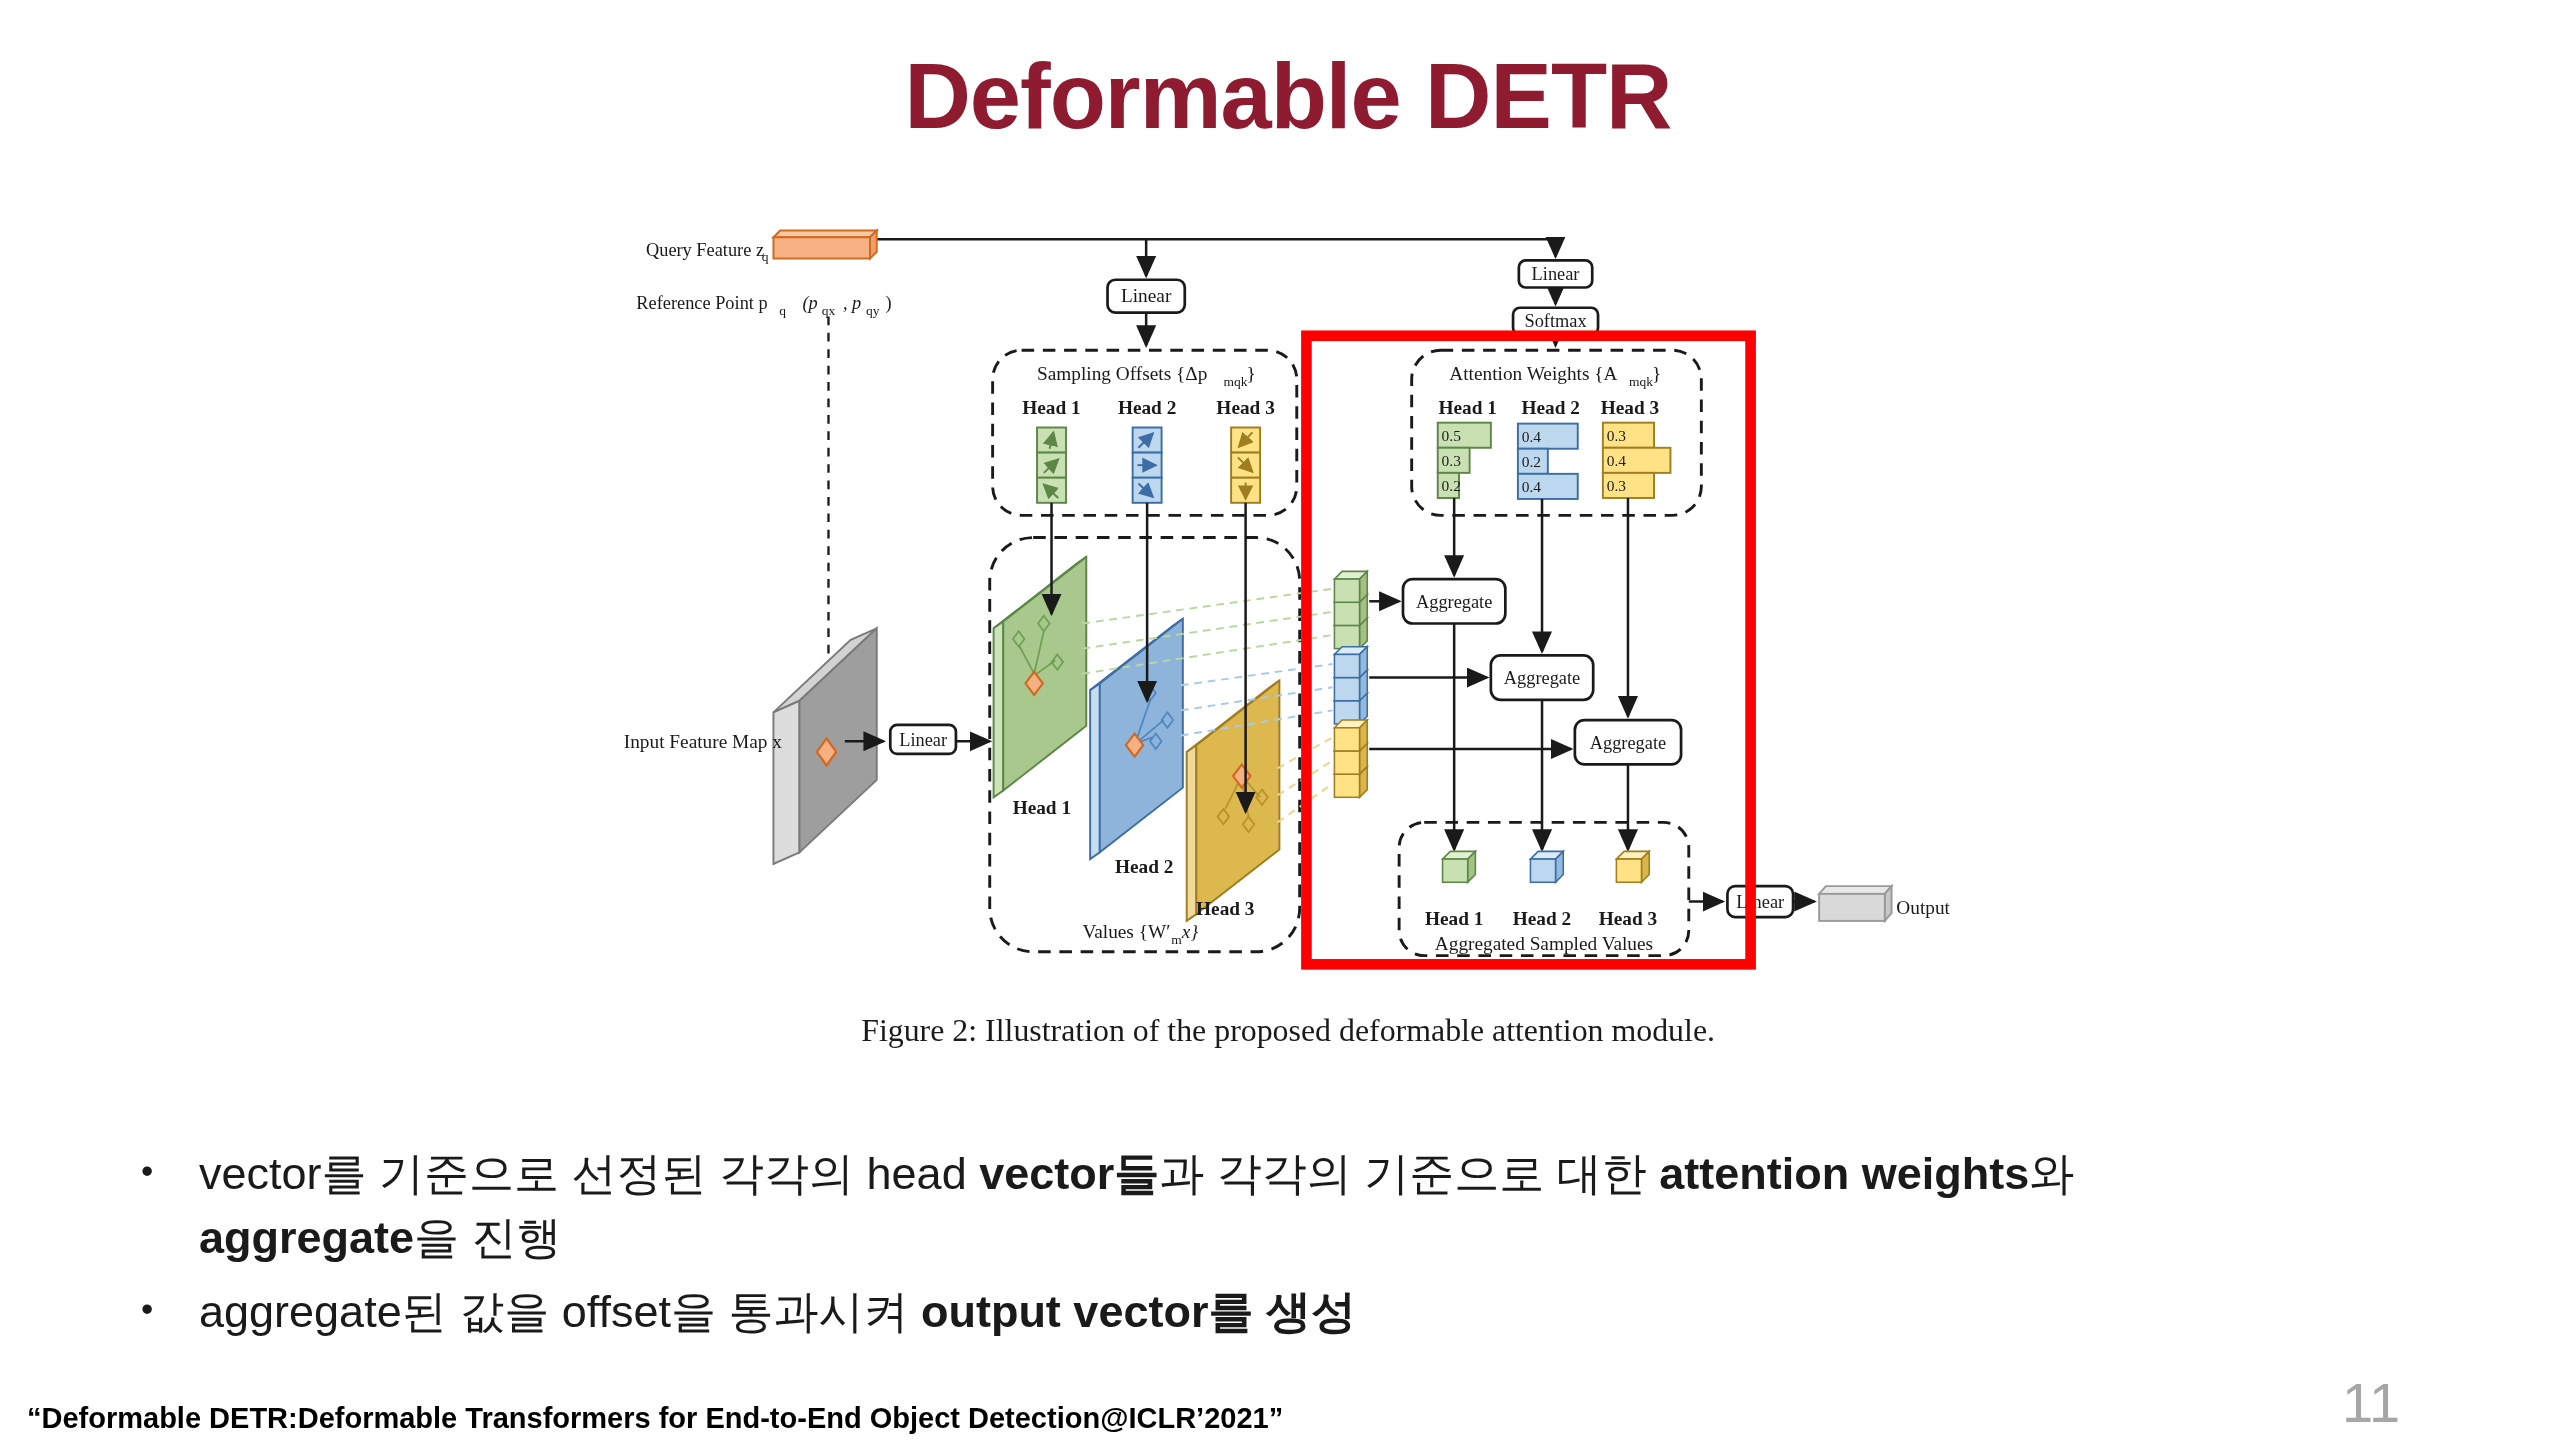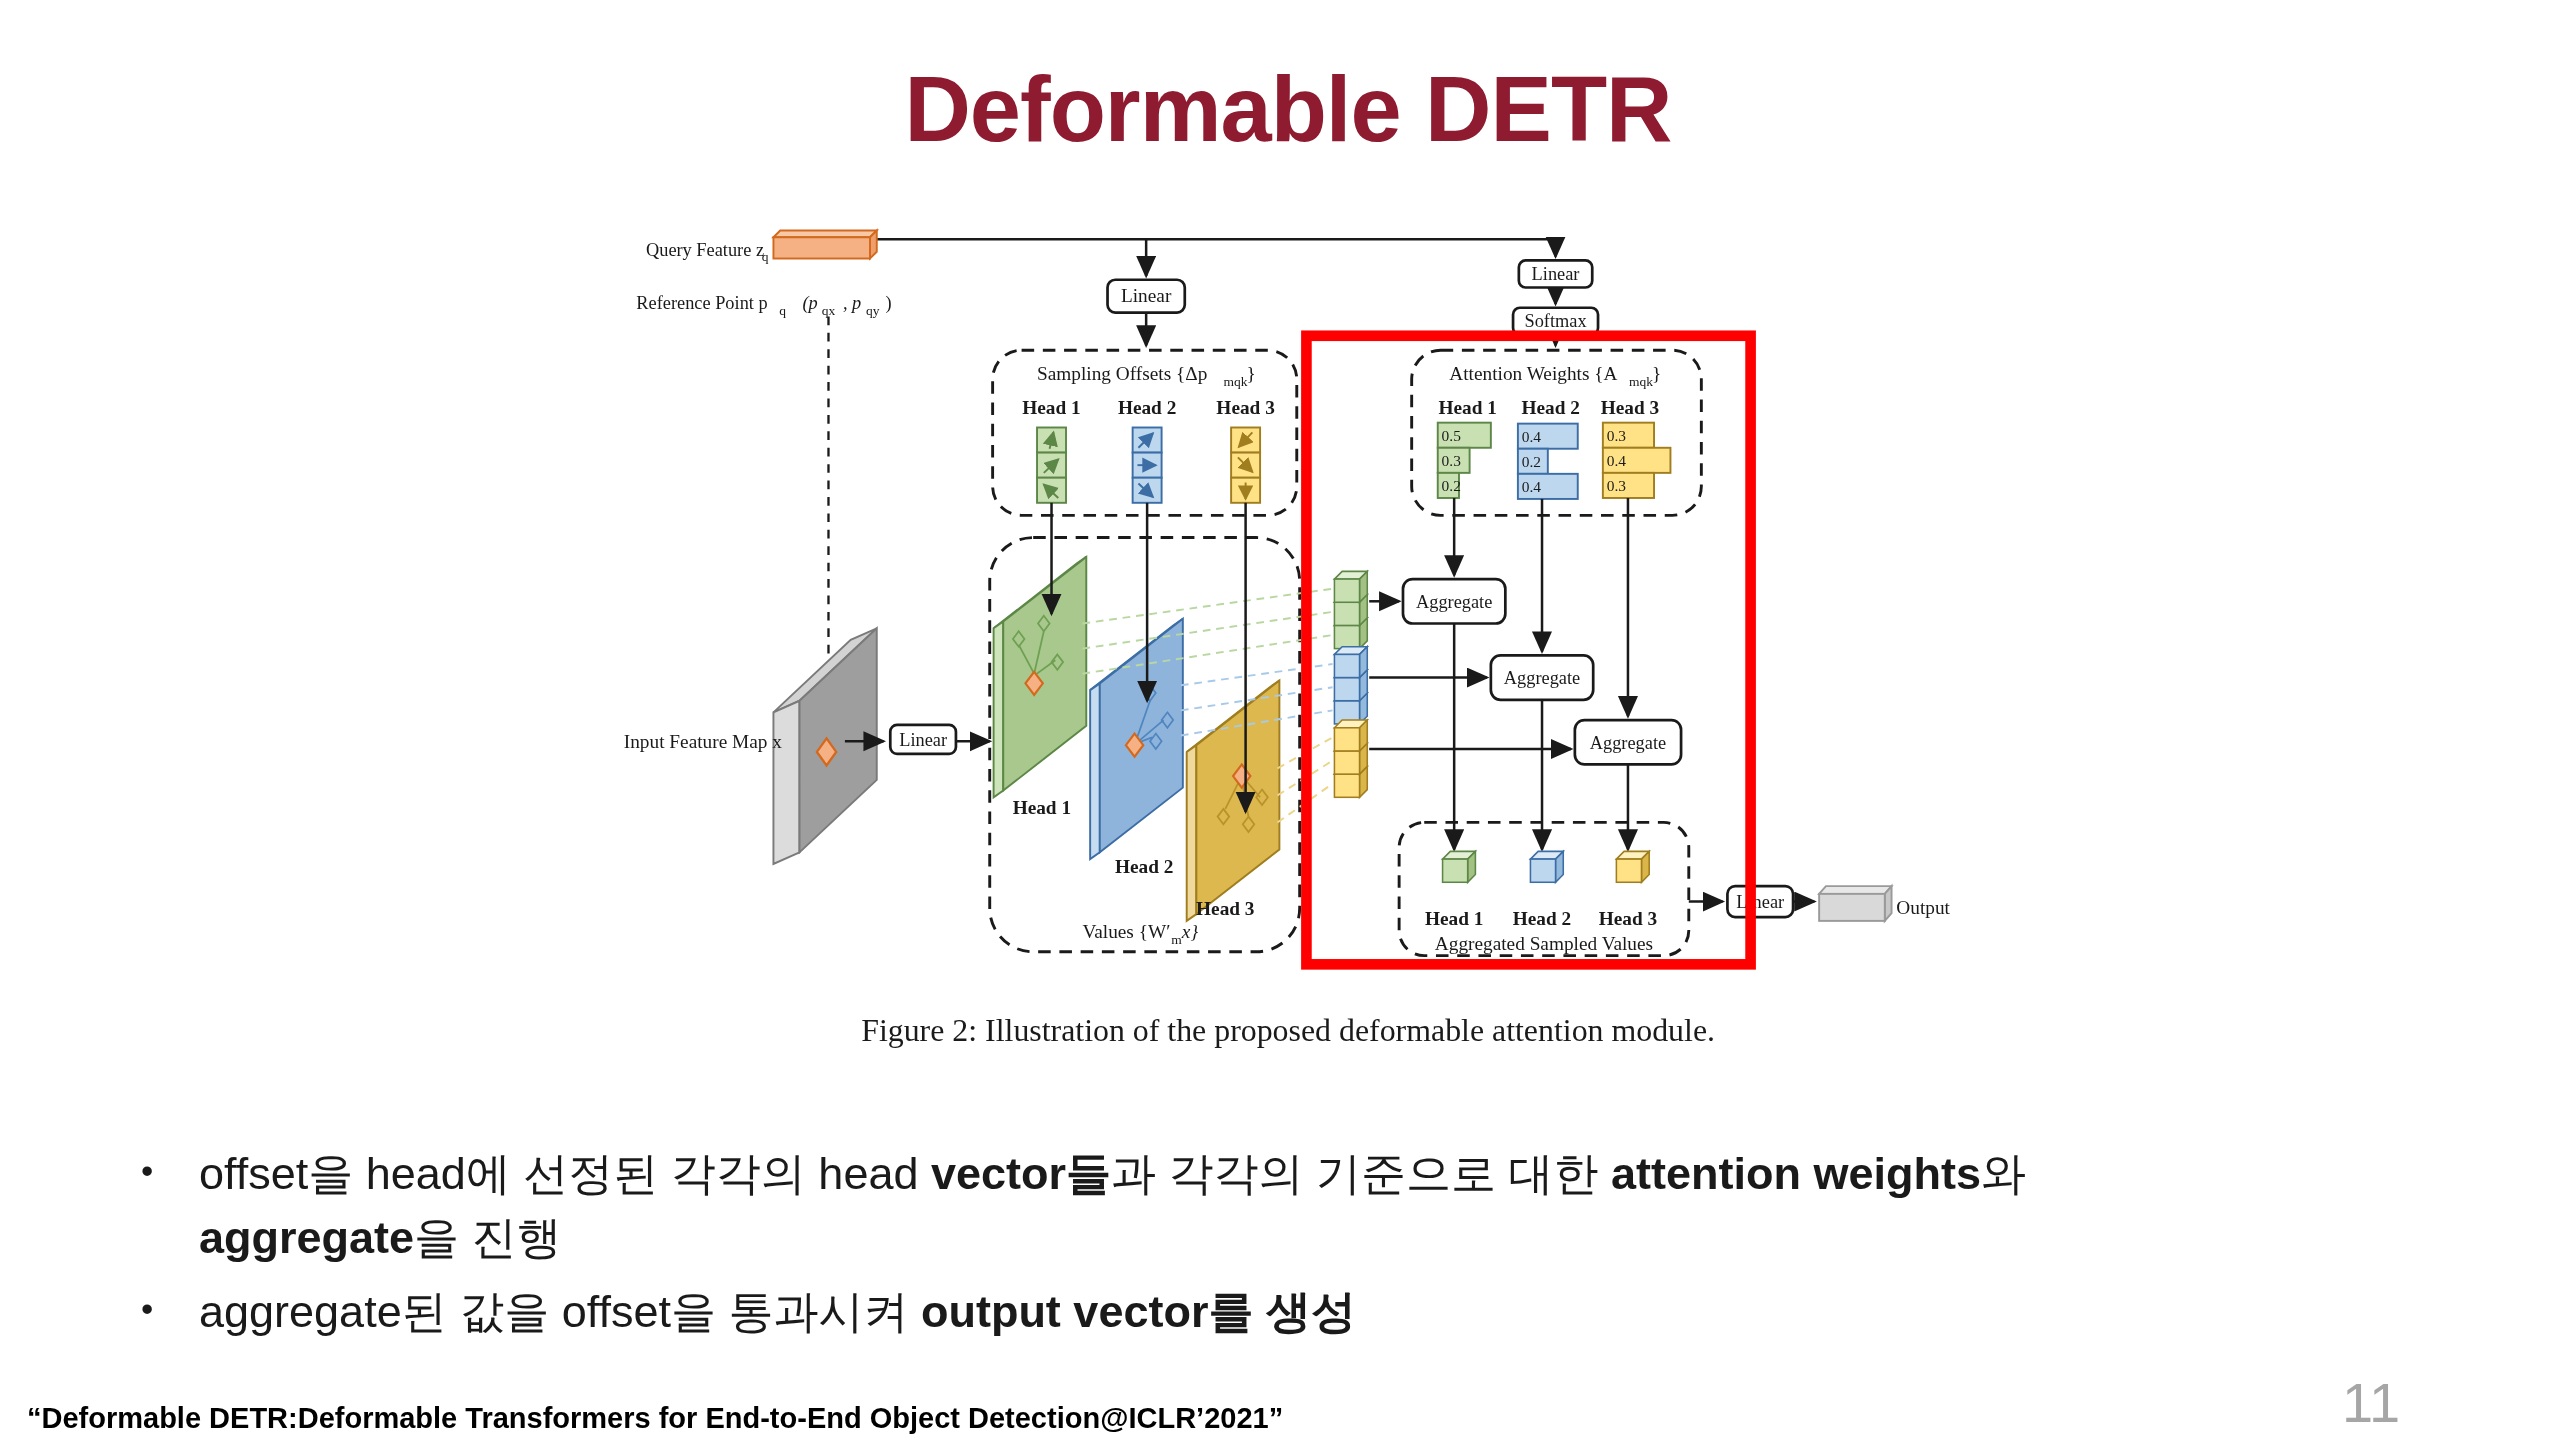--- a/index.html
+++ b/index.html
@@ -1,18 +1,18 @@
 <!DOCTYPE html>
 <html><head>
 <meta charset="utf-8">
 <style>
   html,body{margin:0;padding:0;background:#fff;}
   .slide{position:relative;width:2576px;height:1449px;background:#ffffff;overflow:hidden;
          font-family:"Liberation Sans","DejaVu Sans",sans-serif;}
-  .title{position:absolute;left:0;top:57px;width:2576px;text-align:center;
+  .title{position:absolute;left:0;top:44px;width:2576px;text-align:center;
          font-size:92px;font-weight:bold;color:#8E1B2F;letter-spacing:-1px;}
   .figure-wrap{position:absolute;left:580px;top:189px;width:1449px;height:869px;}
   .bullets{position:absolute;left:114px;top:1142px;width:2279px;color:#1a1a1a;
            font-size:45px;line-height:64px;}
   .bullet{position:relative;padding-left:85px;margin-bottom:9.7px;}
   .bullet .dot{position:absolute;left:27px;top:-2.9px;font-size:35px;}
   .b{font-weight:bold;text-align:center;}
   .citation{position:absolute;left:27px;top:1402px;font-size:29px;font-weight:600;color:#000;}
   .pagenum{position:absolute;left:2342px;top:1370px;font-size:56px;color:#A6A6A6;}
   svg text{font-family:"Liberation Serif","DejaVu Serif",serif;fill:#1a1a1a;}
@@ -342,21 +342,21 @@
 
     <text x="1333" y="1082" font-size="33" text-anchor="middle">Figure 2: Illustration of the proposed deformable attention module.</text>
 
     <rect x="1352" y="352" width="460" height="651" fill="none" stroke="#FF0000" stroke-width="11"></rect>
   </svg>
   </div>
 
   <div class="bullets">
     <div class="bullet">
       <span class="dot">•</span>
-      <span>offset을 head에 선정된 각각의 head </span><span class="b">vector들</span><span>과 각각의 기준으로 대한 </span><span class="b">attention weights</span><span>와</span><br>
+      <span>vector를 기준으로 선정된 각각의 head </span><span class="b">vector들</span><span>과 각각의 기준으로 대한 </span><span class="b">attention weights</span><span>와</span><br>
       <span class="b">aggregate</span><span>을 진행</span>
     </div>
     <div class="bullet">
       <span class="dot">•</span>
       <span>aggregate된 값을 offset을 통과시켜 </span><span class="b">output vector를 생성</span>
     </div>
   </div>
 
   <div class="citation">“Deformable DETR:Deformable Transformers for End-to-End Object Detection@ICLR’2021”</div>
   <div class="pagenum">11</div>

